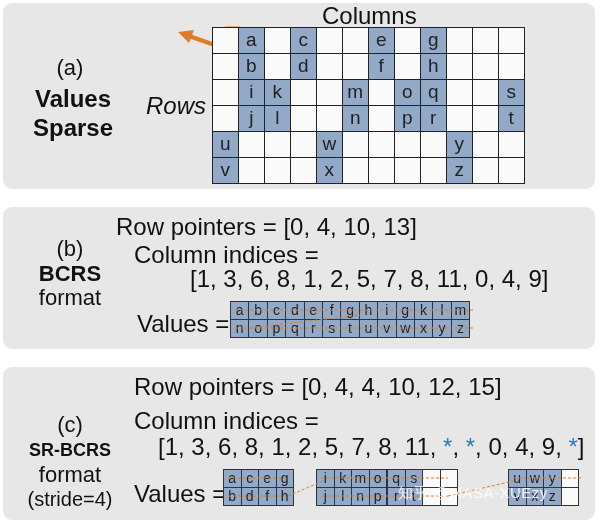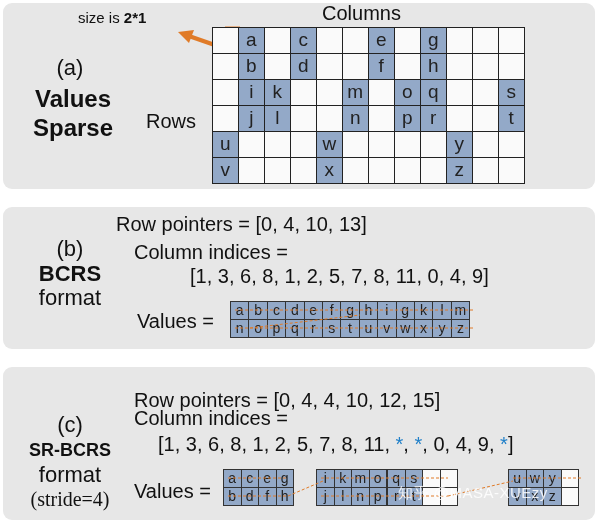--- a/index.html
+++ b/index.html
@@ -4,47 +4,46 @@
 <style>
   html,body{margin:0;padding:0;background:#ffffff;}
   body{width:600px;height:524px;position:relative;overflow:hidden;font-family:"Liberation Sans",sans-serif;color:#111;}
   .panel{position:absolute;left:3px;width:592px;background:#e7e7e7;border-radius:9px;}
   #pa{top:3px;height:186px;}
   #pb{top:207px;height:142px;}
   #pc{top:367px;height:153px;}
   .abs{position:absolute;white-space:nowrap;}
   .lbl{font-size:22px;text-align:center;line-height:26px;}
   .bold{font-weight:bold;}
-  .t20{font-size:20px;}
+  .t20{font-size:24px;}
   .grid{position:absolute;display:grid;border:1.5px solid #222;background:#222;gap:1.5px;}
   .cell{background:#fafafa;font-size:19px;text-align:center;line-height:24px;color:#222;}
   .cell.f{background:#93a9c8;}
   .vals{position:absolute;display:grid;border:1px solid #333;background:#333;gap:1px;}
   .vals .cell{font-size:14px;line-height:16px;}
   .star{color:#1f7fc8;}
   .wm{position:absolute;color:rgba(255,255,255,0.85);font-size:15px;letter-spacing:0.5px;}
 </style>
 </head>
 <body>
 
 <div class="panel" id="pa"></div>
 <div class="abs" style="left:78px;top:9px;font-size:15px;line-height:17px;text-align:center;">
-  <div><span>size is </span><b>2*1</b></div>
 </div>
 <svg class="abs" style="left:0;top:0;" width="600" height="190">
   <line x1="232" y1="51" x2="186" y2="35" stroke="#e07b28" stroke-width="4"></line>
   <polygon points="178,32 194,30 189,43" fill="#e07b28"></polygon>
   <line x1="232" y1="28" x2="232" y2="78" stroke="#e07b28" stroke-width="3"></line>
   <line x1="225" y1="28" x2="240" y2="28" stroke="#e07b28" stroke-width="3"></line>
   <line x1="225" y1="78" x2="240" y2="78" stroke="#e07b28" stroke-width="3"></line>
 </svg>
 <div class="abs lbl" style="left:50px;top:55px;width:40px;">(a)</div>
 <div class="abs lbl bold" style="left:18px;top:85px;width:110px;font-size:24px;line-height:28px;">Values</div>
 <div class="abs lbl bold" style="left:18px;top:114px;width:110px;font-size:24px;line-height:28px;">Sparse</div>
-<div class="abs t20" style="left:146px;top:110px;">Rows</div>
+<div class="abs t20" style="left:146px;top:92px;font-style:italic;">Rows</div>
 <div class="abs t20" style="left:322px;top:2px;">Columns</div>
 <div class="grid" id="matrix" style="left:212px;top:27px;grid-template-columns:repeat(12,24.5px);grid-template-rows:repeat(6,24.5px);">
     <div class="cell"></div>
     <div class="cell f">a</div>
     <div class="cell"></div>
     <div class="cell f">c</div>
     <div class="cell"></div>
     <div class="cell"></div>
     <div class="cell f">e</div>
     <div class="cell"></div>
@@ -153,22 +152,22 @@
 <svg class="abs" style="left:230px;top:301px;" width="260" height="40">
   <line x1="5" y1="9" x2="245" y2="9" stroke="#e07b28" stroke-width="1" stroke-dasharray="3,2"></line>
   <line x1="5" y1="27" x2="245" y2="27" stroke="#e07b28" stroke-width="1" stroke-dasharray="3,2"></line>
   <line x1="20" y1="27" x2="130" y2="14" stroke="#e07b28" stroke-width="1" stroke-dasharray="3,2"></line>
 </svg>
 
 <div class="panel" id="pc"></div>
 <div class="abs lbl" style="left:50px;top:412px;width:40px;">(c)</div>
 <div class="abs lbl bold" style="left:10px;top:437px;width:120px;font-size:18px;">SR-BCRS</div>
 <div class="abs lbl" style="left:10px;top:462px;width:120px;font-size:22px;">format</div>
-<div class="abs lbl" style="left:10px;top:486px;width:120px;font-size:20px;font-family:Liberation Serif, serif;">(stride=4)</div>
-<div class="abs t20" style="left:134px;top:373px;margin-top:16px;">Row pointers = [0, 4, 4, 10, 12, 15]</div>
+<div class="abs lbl" style="left:10px;top:486px;width:120px;font-size:20px;">(stride=4)</div>
+<div class="abs t20" style="left:134px;top:373px;">Row pointers = [0, 4, 4, 10, 12, 15]</div>
 <div class="abs t20" style="left:134px;top:407px;">Column indices =</div>
 <div class="abs t20" style="left:158px;top:433px;"><span>[1, 3, 6, 8, 1, 2, 5, 7, 8, 11, </span><span class="star">*</span><span>, </span><span class="star">*</span><span>, 0, 4, 9, </span><span class="star">*</span><span>]</span></div>
 <div class="abs t20" style="left:134px;top:480px;">Values =</div>
 <div class="vals cgrp" id="cg0" style="left:223px;top:469px;grid-template-columns:repeat(4,16.5px);grid-template-rows:repeat(2,17px);">
     <div class="cell f">a</div>
     <div class="cell f">c</div>
     <div class="cell f">e</div>
     <div class="cell f">g</div>
     <div class="cell f">b</div>
     <div class="cell f">d</div>

